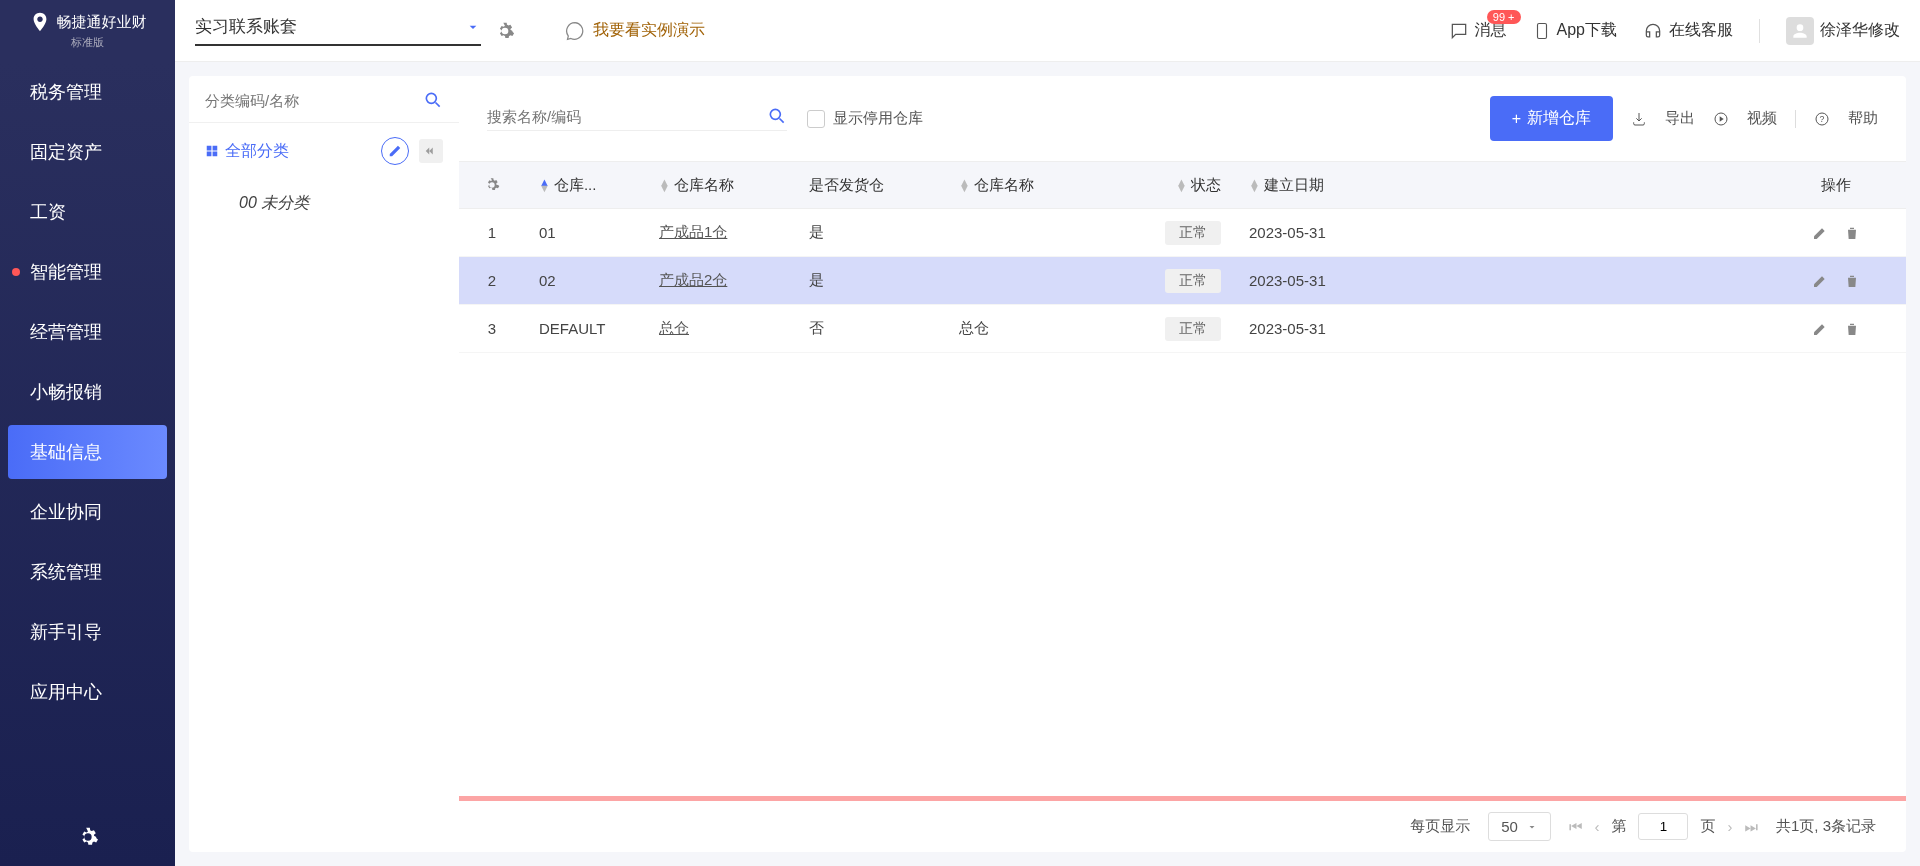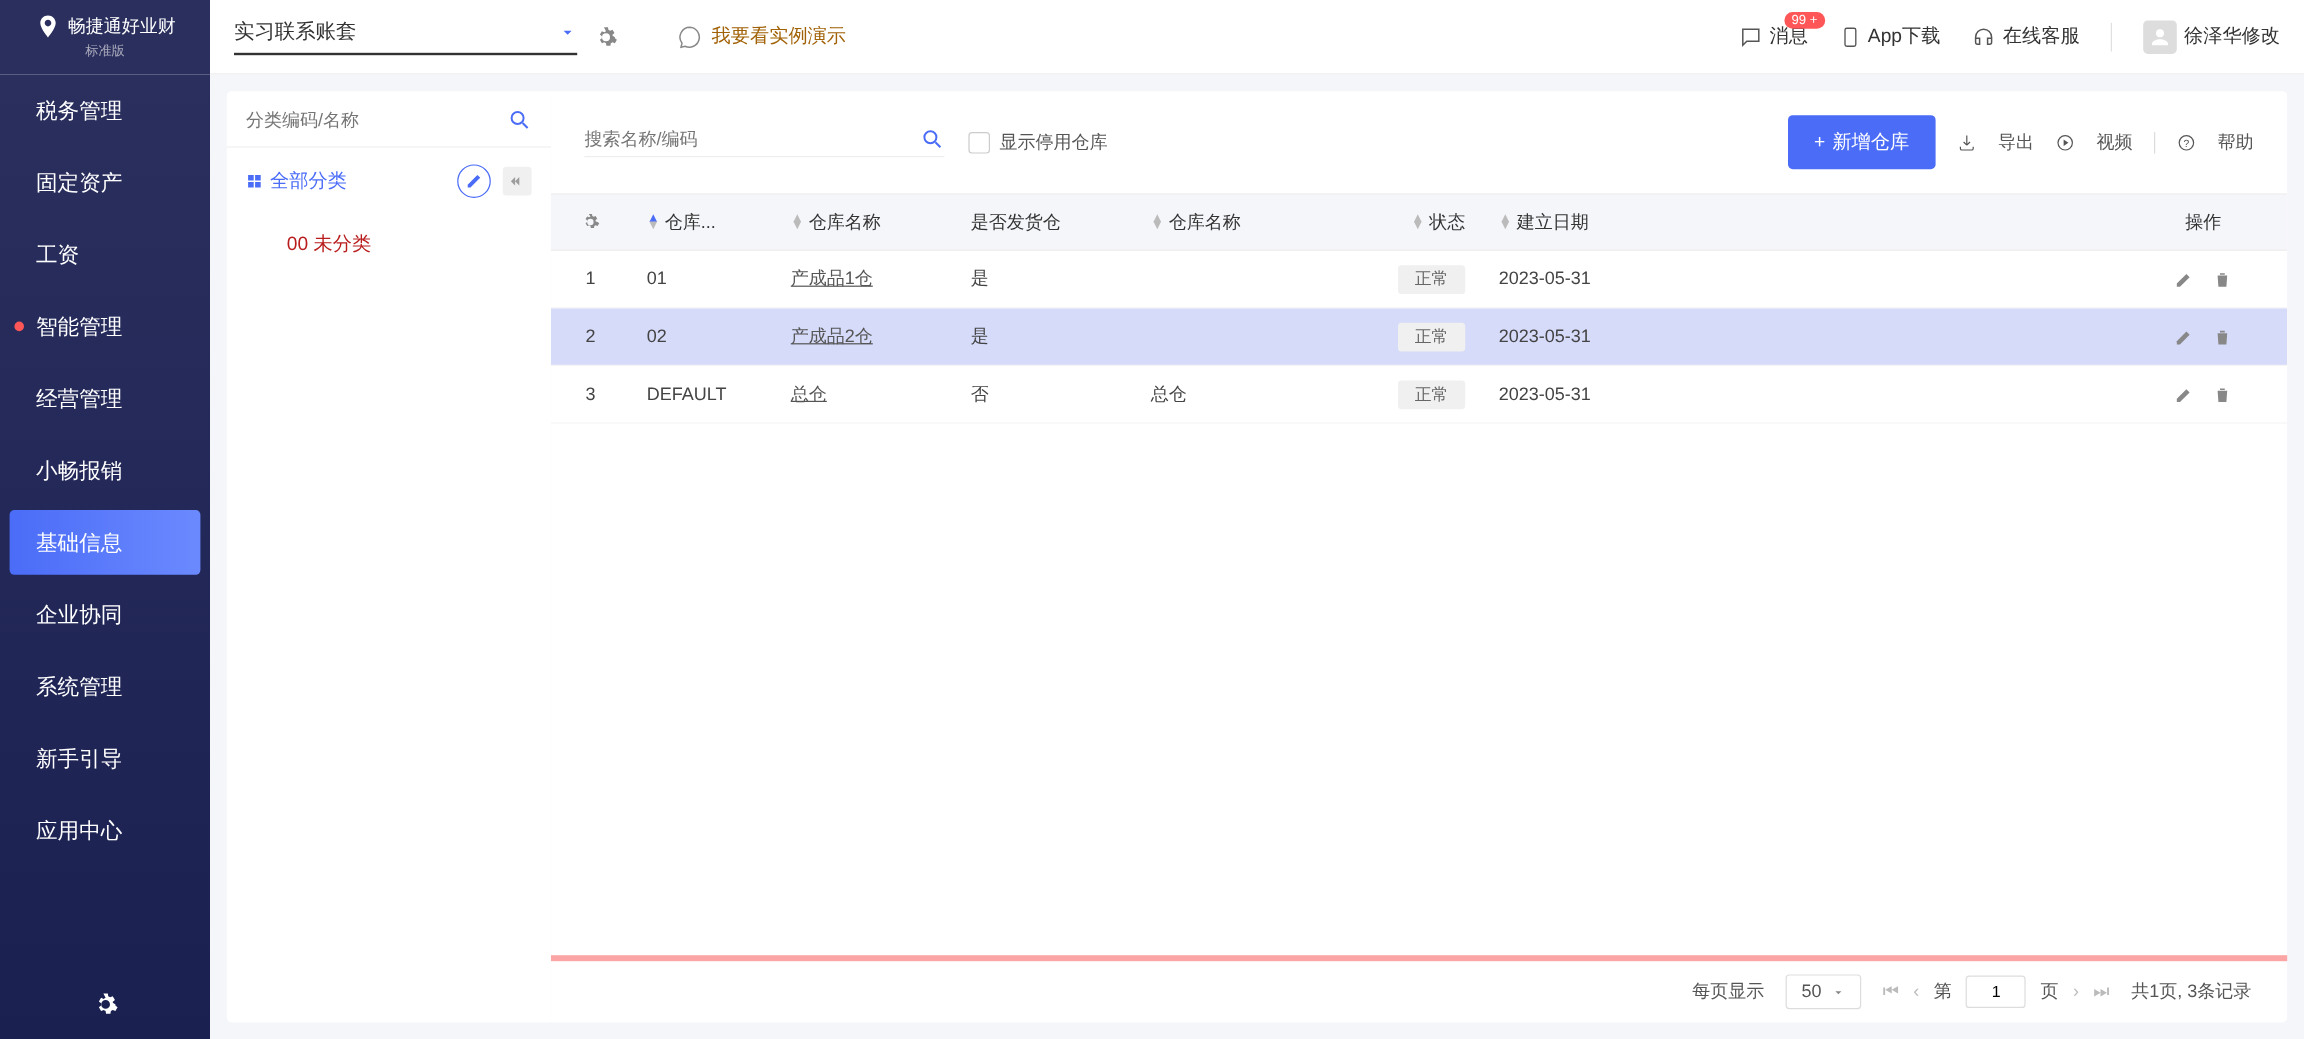--- a/index.html
+++ b/index.html
@@ -49,21 +49,21 @@
 .panel-left { width: 270px; background: #fff; border-radius: 4px 0 0 4px; padding: 14px 0; position: relative; }
 .cat-search { padding: 0 16px 12px; display: flex; align-items: center; border-bottom: 1px solid #f0f0f0; }
 .cat-search input { border: none; outline: none; flex: 1; font-size: 15px; color: #888; }
 .cat-search-icon { color: #4a6cf7; font-size: 18px; }
 
 .cat-header { display: flex; align-items: center; padding: 14px 16px; gap: 10px; }
 .cat-all { color: #4a6cf7; font-size: 16px; display: flex; align-items: center; gap: 6px; flex: 1; }
 .cat-edit { width: 28px; height: 28px; border: 1px solid #4a6cf7; border-radius: 50%; display: flex; align-items: center; justify-content: center; color: #4a6cf7; cursor: pointer; }
 .cat-collapse { width: 24px; height: 24px; background: #f0f0f0; display: flex; align-items: center; justify-content: center; cursor: pointer; border-radius: 3px; color: #666; }
 
-.cat-item { padding: 14px 50px; font-size: 16px; color: #b91c1c; cursor: pointer; }
+.cat-item { padding: 14px 50px; font-size: 16px; color: #404040; cursor: pointer; font-style: italic; }
 
 .panel-right { flex: 1; background: #fff; border-radius: 0 4px 4px 0; display: flex; flex-direction: column; }
 
 .toolbar { padding: 20px 28px; display: flex; align-items: center; gap: 20px; }
 .search-box { display: flex; align-items: center; width: 300px; border-bottom: 1px solid #eee; padding-bottom: 4px; }
 .search-box input { border: none; outline: none; flex: 1; font-size: 15px; color: #888; }
 .search-icon { color: #4a6cf7; }
 
 .checkbox-row { display: flex; align-items: center; gap: 8px; font-size: 15px; color: #555; }
 .checkbox { width: 18px; height: 18px; border: 1px solid #ccc; border-radius: 3px; }

